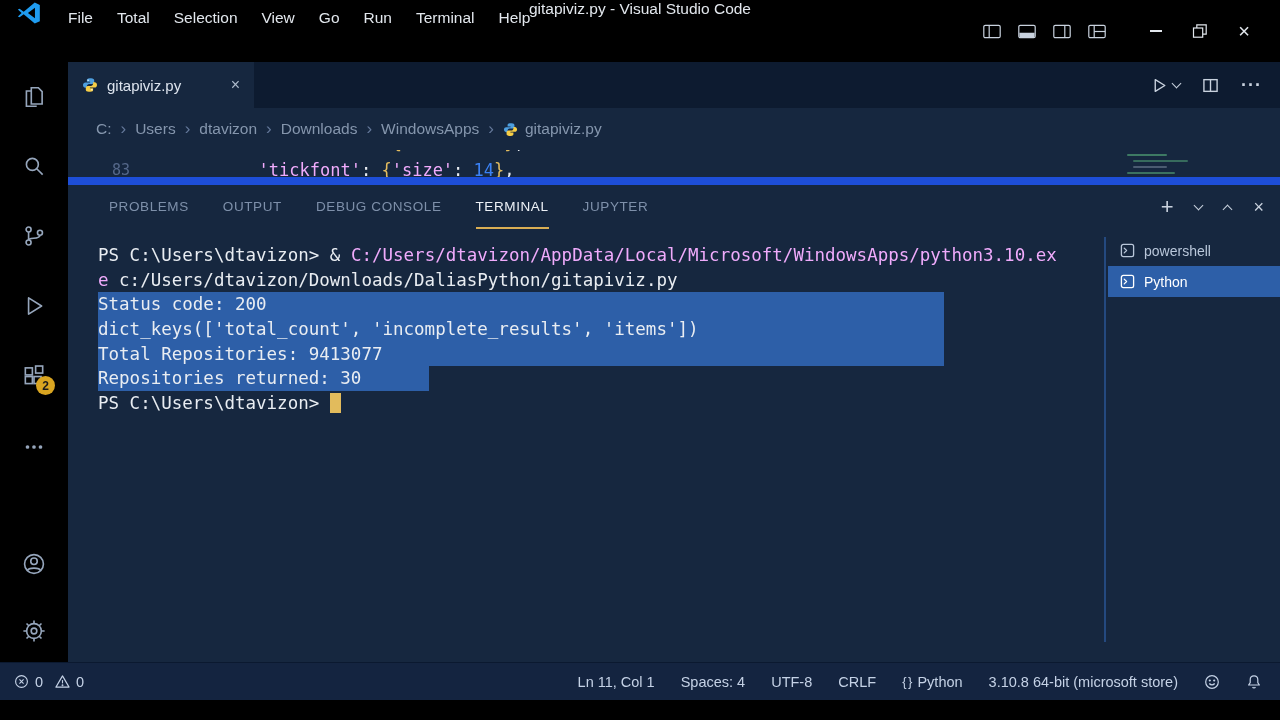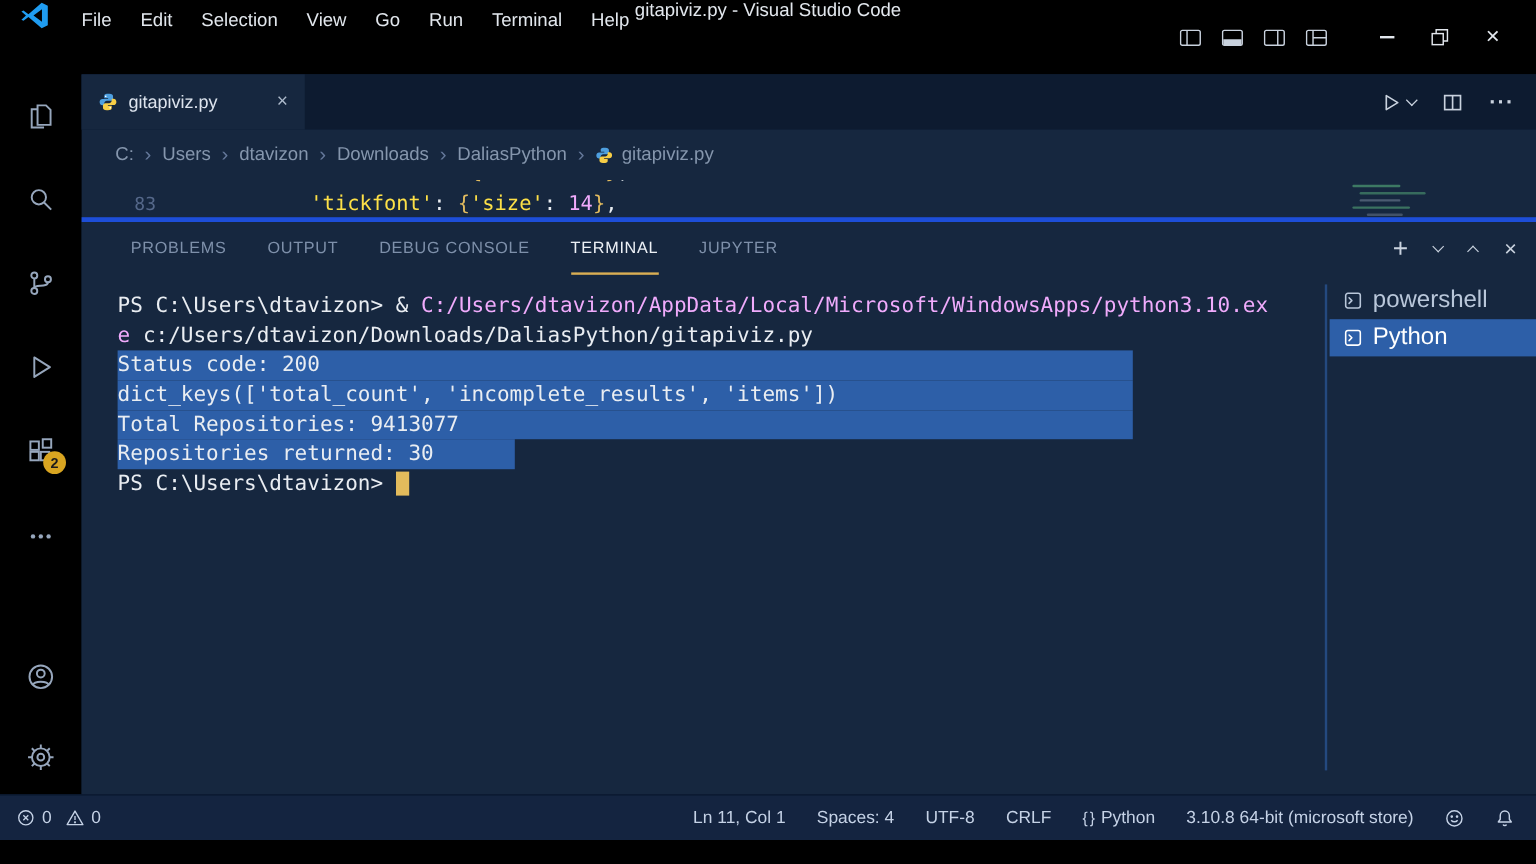--- a/index.html
+++ b/index.html
@@ -45,21 +45,21 @@
     display:inline-block;transform:rotate(45deg);margin-top:-3px}
   .chev-up{transform:rotate(-135deg);margin-top:4px}
   .more-glyph{font-size:18px;font-weight:bold;letter-spacing:1px}
 
   .breadcrumbs{height:42px;display:flex;align-items:center;padding-left:28px;gap:9px;
     color:#8596AD;font-size:15.5px}
   .crumb{display:flex;align-items:center;gap:7px;white-space:nowrap}
   .crumb-sep{color:#64789A;font-size:17px}
 
   
-  .editor-sliver{height:35px;overflow:hidden;position:relative;border-bottom:4px solid #1d4ed8}
+  .editor-sliver{height:35px;overflow:hidden;position:relative;border-bottom:8px solid #1d4ed8}
   .code-scroll{position:absolute;left:0;top:-20px}
   .code-line{display:flex;height:27px;line-height:27px;white-space:pre}
   .lnum{display:inline-block;width:62px;text-align:right;color:#55688A;
     font-family:"DejaVu Sans Mono","Liberation Mono",monospace;font-size:15px}
   .lcode{font-family:"DejaVu Sans Mono","Liberation Mono",monospace;font-size:17px;padding-left:16px;white-space:pre}
   .minimap{position:absolute;left:1055px;top:0;width:90px;height:35px}
   .mm{position:absolute;height:2px;border-radius:1px}
   .mm1{left:4px;top:4px;width:40px;background:rgba(95,190,130,.55)}
   .mm2{left:10px;top:10px;width:55px;background:rgba(95,190,130,.45)}
   .mm3{left:10px;top:16px;width:34px;background:rgba(200,212,228,.30)}
@@ -78,27 +78,27 @@
 
   .terminal-lines{position:absolute;left:30px;top:58px;
     font-family:"DejaVu Sans Mono","Liberation Mono",monospace;font-size:17.5px;line-height:24.7px;color:var(--fg)}
   .t-line{height:24.7px;white-space:pre}
   .hl{display:inline-block;background:var(--sel);min-height:24.7px;white-space:pre}
   .hl-wide{width:846px}
   .hl-short{width:331px}
   .cursor{display:inline-block;width:11px;height:20px;background:#E2BB5C;vertical-align:text-bottom}
   .c-fg{color:#E9EDF2}
   .c-yellow{color:#f0abfc}
-  .c-string{color:#fde047}
-  .c-number{color:#f0abfc}
+  .c-string{color:#f0abfc}
+  .c-number{color:#3b82f6}
   .c-brace{color:#E3BC5F}
 
   .sash{position:absolute;left:1036px;top:52px;width:2px;height:405px;background:#24497F}
   .terminal-tabs{position:absolute;right:0;top:50px;width:172px}
-  .term-tab{height:31px;display:flex;align-items:center;gap:9px;padding-left:12px;font-size:20px;color:#B9C7DA}
+  .term-tab{height:31px;display:flex;align-items:center;gap:9px;padding-left:12px;font-size:14px;color:#B9C7DA}
   .term-tab.active{background:var(--sel);color:#FFFFFF}
   .tt-ic{display:flex;align-items:center;color:currentColor}
 
   
   .statusbar{position:absolute;left:0;top:662px;width:1280px;height:38px;background:var(--status);
     border-top:1px solid #0B1930;display:flex;align-items:center;color:#C5D2E6;font-size:14.5px}
   .sb-left{display:flex;align-items:center;gap:6px;padding-left:14px}
   .sb-right{margin-left:auto;display:flex;align-items:center;gap:26px;padding-right:18px}
   .sb-item{display:flex;align-items:center;gap:6px;white-space:nowrap}
   .braces-glyph{font-size:13px;letter-spacing:-1px}
@@ -107,21 +107,21 @@
 <body>
 
 <div class="titlebar">
   <span class="logo">
     <svg width="26" height="26" viewBox="0 0 24 24">
         <path fill="#1F9CF0" fill-rule="evenodd" d="M17.3 2.2 22 4.5v15l-4.7 2.3-10.2-8.7L3.3 16l-1.6-.8 3.5-3.2-3.5-3.2 1.6-.8 3.8 2.9L17.3 2.2zM17.5 7.2 11 12l6.5 4.8V7.2z"></path>
       </svg>
   </span>
   <div class="menus" id="menus">
       <div class="menu-item">File</div>
-      <div class="menu-item">Edit</div>
+      <div class="menu-item">Total</div>
       <div class="menu-item">Selection</div>
       <div class="menu-item">View</div>
       <div class="menu-item">Go</div>
       <div class="menu-item">Run</div>
       <div class="menu-item">Terminal</div>
       <div class="menu-item">Help</div>
     </div>
   <div class="window-title">gitapiviz.py - Visual Studio Code</div>
   <div class="win-controls">
     <div class="layout-group">
@@ -266,21 +266,21 @@
       <span class="crumb-sep">›</span>
       <span class="crumb">
         <span>dtavizon</span>
       </span>
       <span class="crumb-sep">›</span>
       <span class="crumb">
         <span>Downloads</span>
       </span>
       <span class="crumb-sep">›</span>
       <span class="crumb">
-        <span>DaliasPython</span>
+        <span>WindowsApps</span>
       </span>
       <span class="crumb-sep">›</span>
       <span class="crumb">
         <span>
           <svg width="15" height="15" viewBox="0 0 16 16">
             <path fill="#4E9FDF" d="M7.9 1.2c-2.7 0-3 1-3 2v1.6h3.2v.7H3.4C2.1 5.5 1 6.4 1 8.1s1.1 2.7 2.4 2.7h1.5V9.2c0-1.2 1-2.2 2.2-2.2h3.1c1.1 0 2-.9 2-2V3.2c0-1-.9-2-3.1-2H7.9z"></path>
             <path fill="#F7CE46" d="M8.1 14.8c2.7 0 3-1 3-2v-1.6H7.9v-.7h4.7c1.3 0 2.4-.9 2.4-2.6S13.9 5.2 12.6 5.2h-1.5v1.6c0 1.2-1 2.2-2.2 2.2H5.8c-1.1 0-2 .9-2 2v1.8c0 1 .9 2 3.1 2h1.2z"></path>
           </svg>
         </span>
         <span>gitapiviz.py</span>

